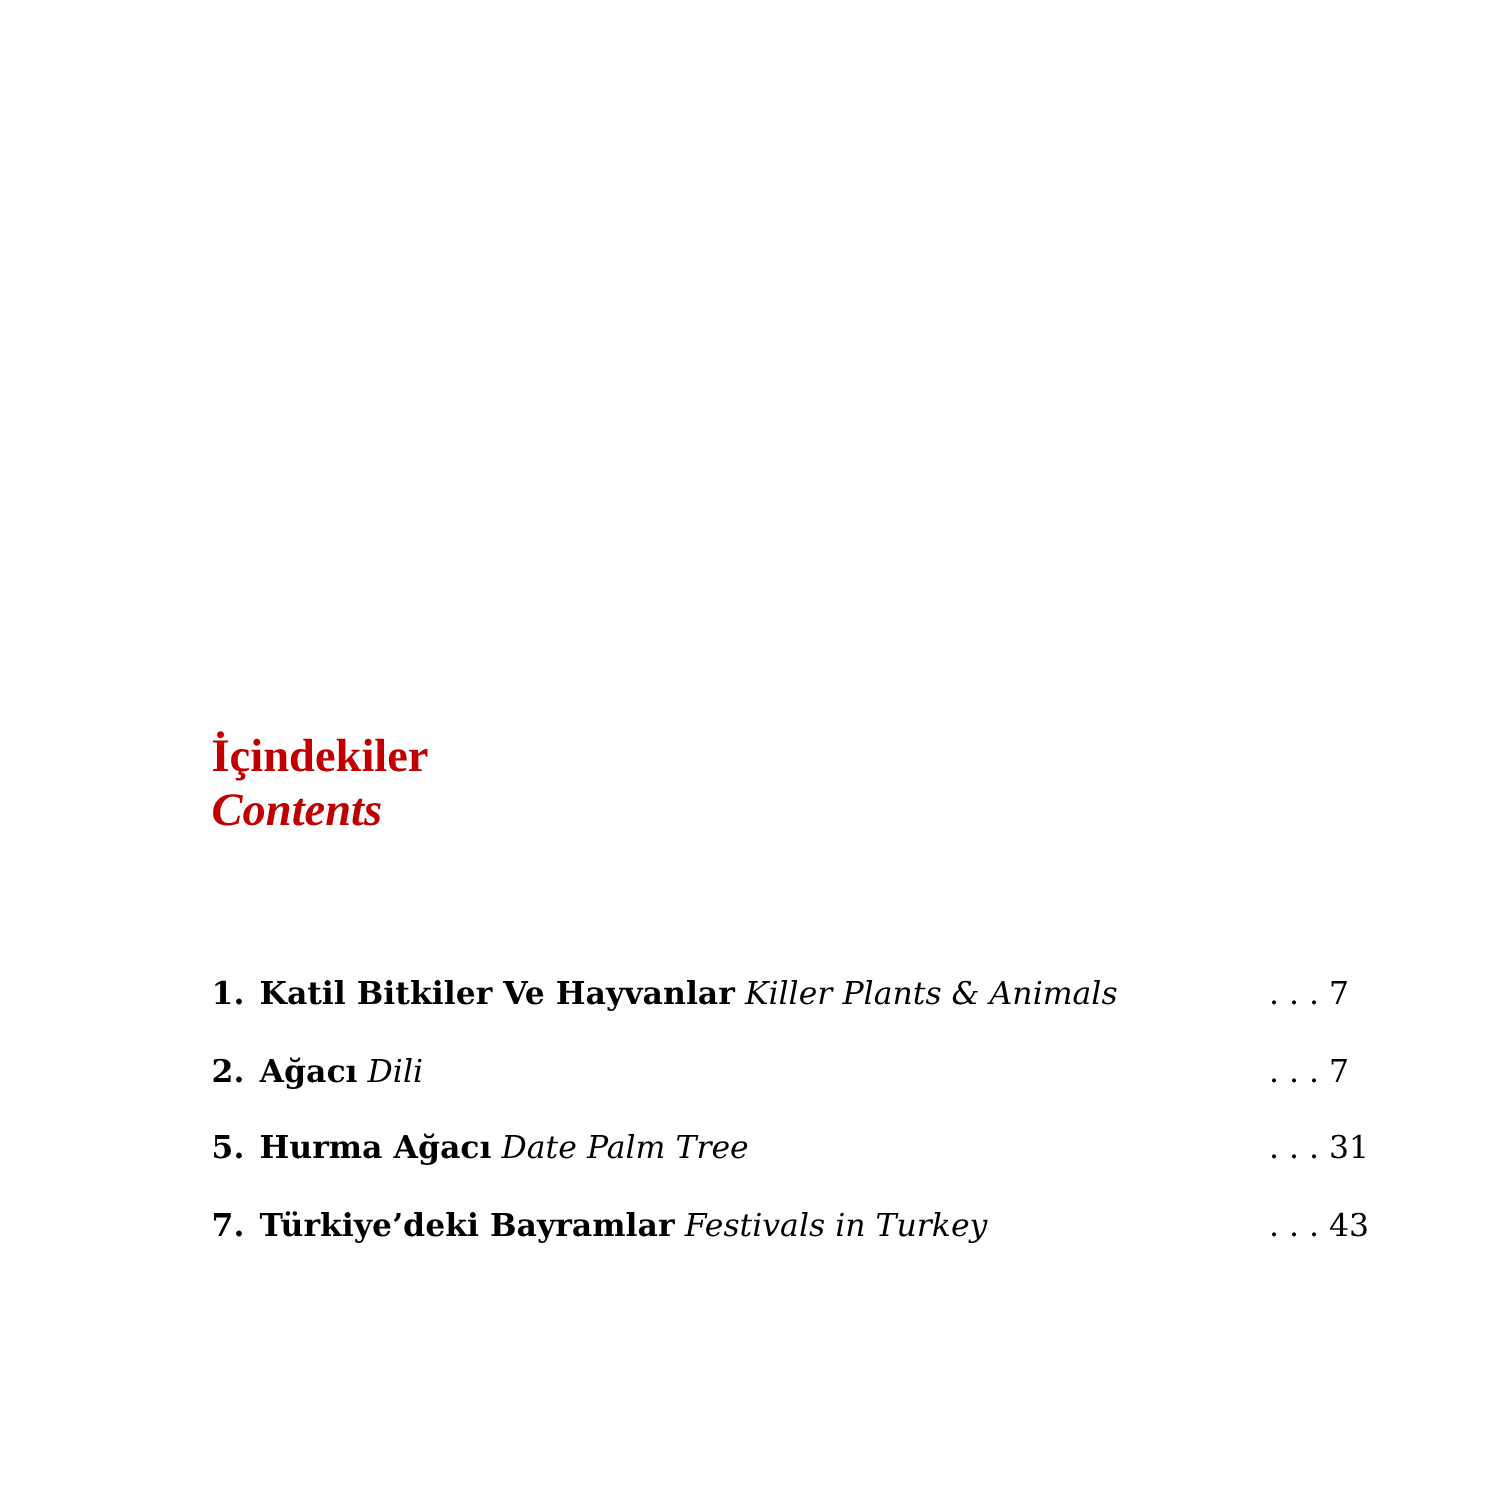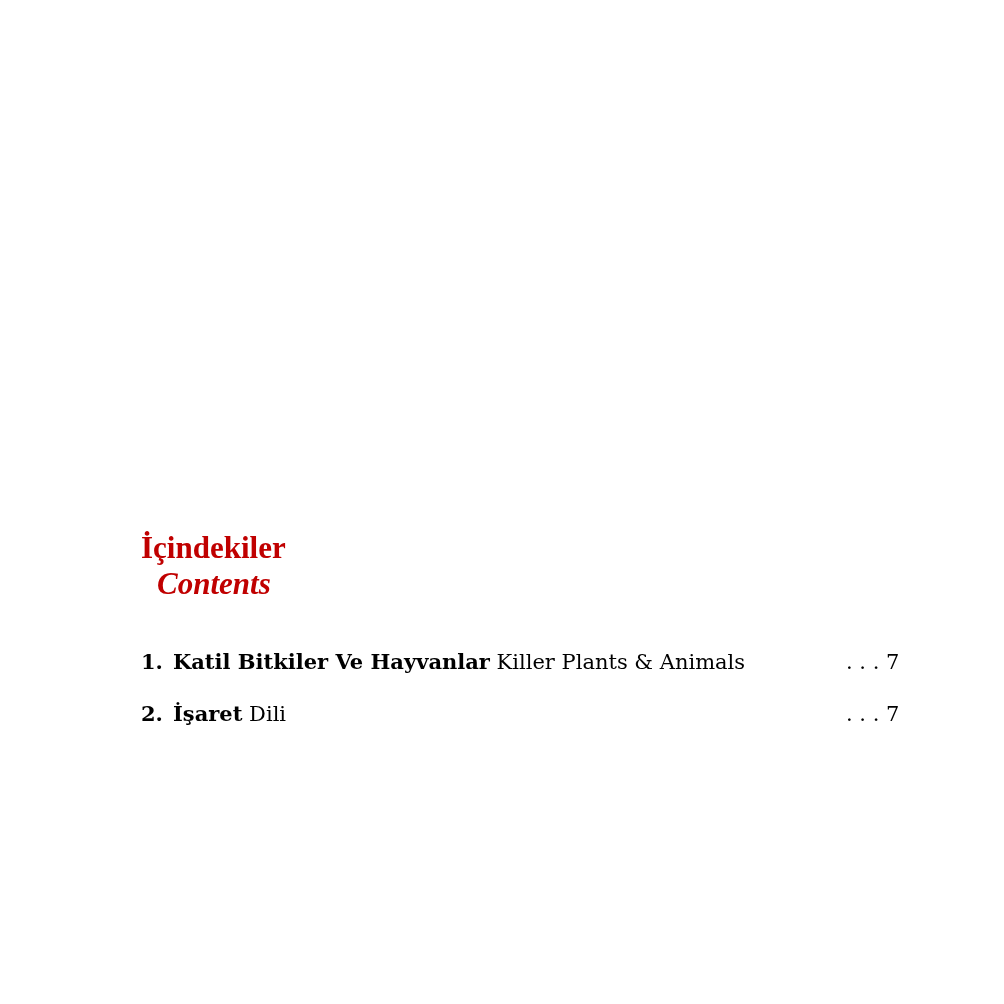--- a/index.html
+++ b/index.html
@@ -19,25 +19,23 @@
       top: 486px;
       color: #c00000;
       font-family: "Liberation Serif", serif;
       font-weight: bold;
       font-size: 31px;
       line-height: 36px;
     }
     .heading .en {
       font-style: italic;
       display: block;
-      margin-left: 16px;
     }
     .heading .tr {
       display: block;
-      margin-top: 44px;
     }
     .toc {
       position: absolute;
       left: 141px;
       top: 644px;
       width: 780px;
       margin: 0;
       padding: 0;
       list-style: none;
       font-family: "DejaVu Serif", serif;
@@ -53,20 +51,21 @@
     .toc-num {
       display: inline-block;
       width: 32px;
       font-weight: bold;
     }
     .toc-tr {
       font-weight: bold;
       text-align: right;
     }
     .toc-en {
+      font-style: italic;
     }
     .toc-page {
       position: absolute;
       left: 705px;
       top: 0;
     }
   </style>
 </head>
 <body>
 
@@ -74,16 +73,24 @@
   <span class="tr">İçindekiler</span>
   <span class="en">Contents</span>
 </div>
 
 <ul class="toc">
   <li class="toc-row">
     <span class="toc-num">1.</span><span class="toc-tr">Katil Bitkiler Ve Hayvanlar</span> <span class="toc-en">Killer Plants &amp; Animals</span>
     <span class="toc-page">. . . 7</span>
   </li>
   <li class="toc-row">
-    <span class="toc-num">2.</span><span class="toc-tr">İşaret</span> <span class="toc-en">Dili</span>
+    <span class="toc-num">2.</span><span class="toc-tr">Ağacı</span> <span class="toc-en">Dili</span>
     <span class="toc-page">. . . 7</span>
+  </li>
+  <li class="toc-row">
+    <span class="toc-num">5.</span><span class="toc-tr">Hurma Ağacı</span> <span class="toc-en">Date Palm Tree</span>
+    <span class="toc-page">. . . 31</span>
+  </li>
+  <li class="toc-row">
+    <span class="toc-num">7.</span><span class="toc-tr">Türkiye’deki Bayramlar</span> <span class="toc-en">Festivals in Turkey</span>
+    <span class="toc-page">. . . 43</span>
   </li>
 </ul>
 
 </body></html>

